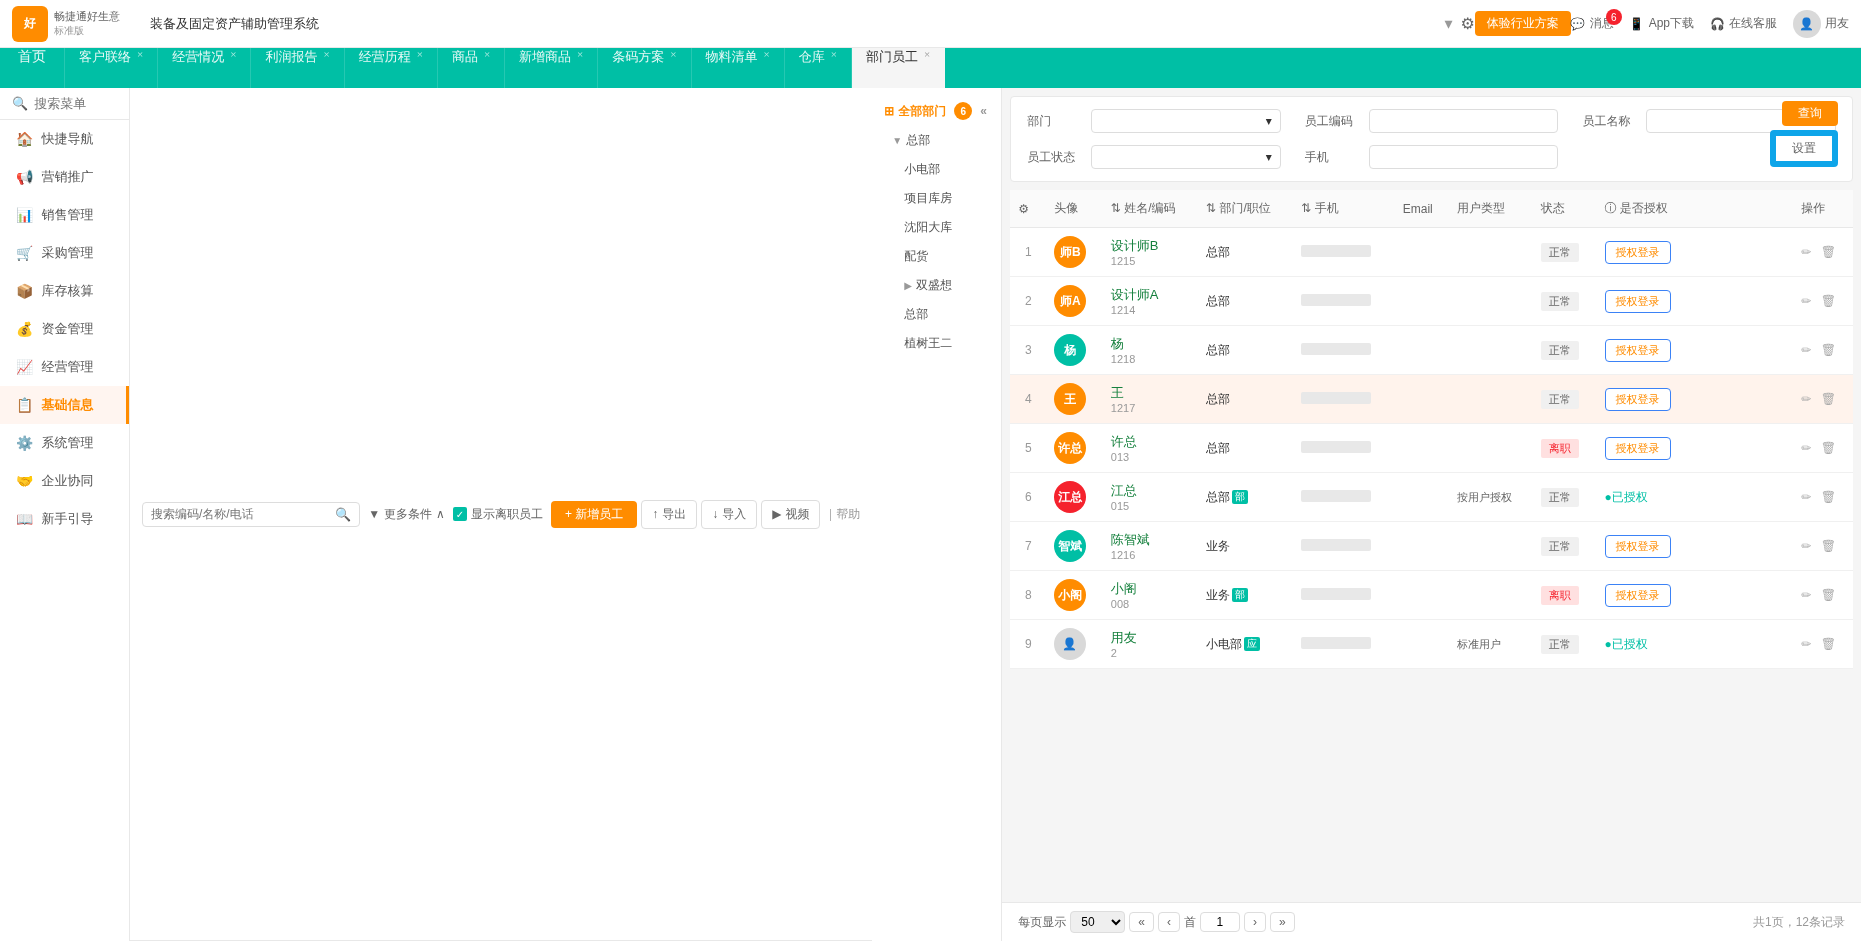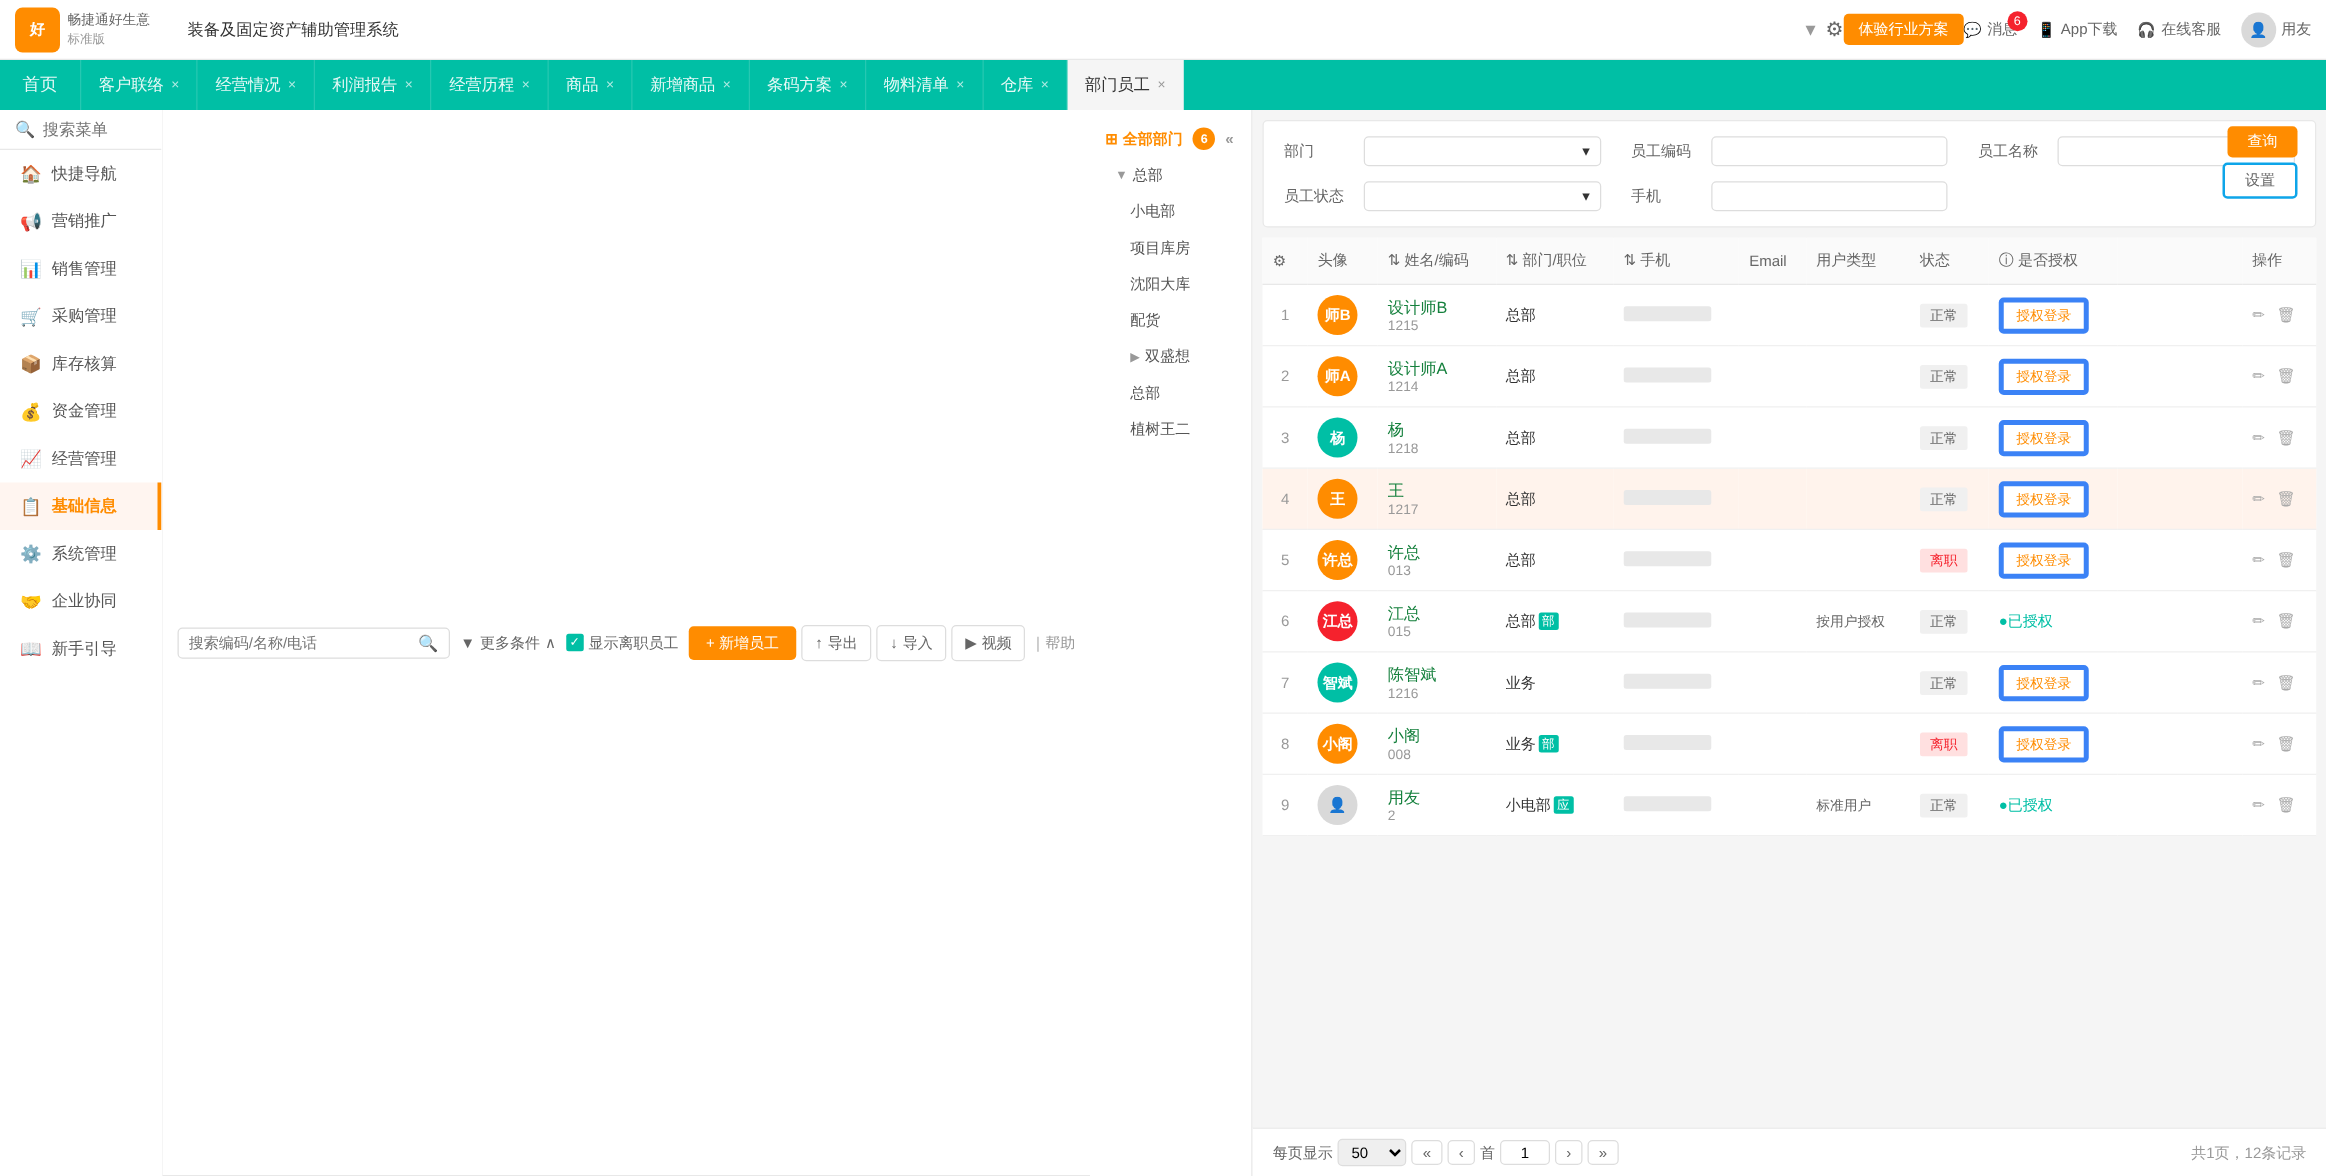--- a/index.html
+++ b/index.html
@@ -14,21 +14,21 @@
     .system-title { font-size: 13px; color: #333; flex: 1; padding-left: 8px; }
     .top-right { display: flex; align-items: center; gap: 16px; margin-left: auto; }
     .top-icon-btn { display: flex; align-items: center; gap: 4px; color: #666; cursor: pointer; font-size: 12px; position: relative; }
     .badge { position: absolute; top: -6px; right: -8px; background: #f5222d; color: #fff; border-radius: 50%; width: 16px; height: 16px; font-size: 10px; display: flex; align-items: center; justify-content: center; }
     .user-avatar { width: 28px; height: 28px; border-radius: 50%; background: #d9d9d9; display: flex; align-items: center; justify-content: center; color: #999; font-size: 12px; }
     .try-btn { background: #ff8c00; color: #fff; border: none; border-radius: 4px; padding: 4px 12px; cursor: pointer; font-size: 12px; }
     .gear-btn { color: #666; cursor: pointer; font-size: 16px; }
 
     
     .nav-tabs { display: flex; background: #00bfa5; height: 40px; align-items: stretch; padding: 0; overflow: hidden; }
-    .nav-tab { display: flex; align-items: center; padding: 0 14px; color: rgba(255,255,255,0.9); cursor: pointer; font-size: 13px; gap: 4px; border-right: 1px solid rgba(255,255,255,0.15); white-space: nowrap; }
+    .nav-tab { display: flex; align-items: flex-start; padding: 0 14px; color: rgba(255,255,255,0.9); cursor: pointer; font-size: 13px; gap: 4px; border-right: 1px solid rgba(255,255,255,0.15); white-space: nowrap; font-family: Liberation Serif, serif; }
     .nav-tab.active { background: #f5f5f5; color: #333; }
     .nav-tab .close-x { font-size: 11px; color: rgba(255,255,255,0.7); margin-left: 2px; }
     .nav-tab.active .close-x { color: #999; }
     .nav-tab.first { padding: 0 18px; font-size: 14px; }
 
     
     .main-layout { display: flex; height: calc(100vh - 88px); }
 
     
     .sidebar { width: 130px; background: #fff; border-right: 1px solid #e8e8e8; overflow-y: auto; flex-shrink: 0; }
@@ -63,34 +63,34 @@
     .tree-toggle { font-size: 10px; color: #999; }
 
     
     .filter-bar { background: #fff; border: 1px solid #e8e8e8; border-radius: 4px; margin: 8px; padding: 12px 16px; display: grid; grid-template-columns: 1fr 1fr 1fr; gap: 12px 24px; }
     .filter-row { display: flex; align-items: center; gap: 8px; }
     .filter-label { font-size: 12px; color: #666; white-space: nowrap; min-width: 56px; }
     .filter-select { flex: 1; border: 1px solid #ddd; border-radius: 4px; padding: 4px 8px; font-size: 12px; display: flex; align-items: center; justify-content: space-between; cursor: pointer; }
     .filter-input { flex: 1; border: 1px solid #ddd; border-radius: 4px; padding: 4px 8px; font-size: 12px; outline: none; }
     .filter-actions { display: flex; flex-direction: column; gap: 4px; align-items: flex-end; justify-content: center; }
     .btn-query { background: #ff8c00; color: #fff; border: none; border-radius: 4px; padding: 4px 16px; cursor: pointer; font-size: 12px; }
-    .btn-set { border: 2px solid #0ea5e9; background: #fff; color: #666; border-radius: 4px; padding: 4px 16px; cursor: pointer; font-size: 12px; }
+    .btn-set { border: 6px solid #0ea5e9; background: #fff; color: #666; border-radius: 4px; padding: 4px 16px; cursor: pointer; font-size: 12px; }
 
     
     .table-area { flex: 1; overflow: auto; padding: 0 8px 8px; }
     table { width: 100%; border-collapse: collapse; background: #fff; }
     thead th { background: #fafafa; border-bottom: 1px solid #e8e8e8; padding: 10px 8px; font-size: 12px; color: #666; font-weight: normal; text-align: left; white-space: nowrap; }
     tbody tr { border-bottom: 1px solid #f0f0f0; }
     tbody tr.highlight { background: #fff3ec; }
     tbody td { padding: 8px; font-size: 12px; color: #333; vertical-align: middle; }
     .avatar-circle { width: 32px; height: 32px; border-radius: 50%; display: flex; align-items: center; justify-content: center; color: #fff; font-size: 12px; font-weight: bold; }
     .status-badge { display: inline-block; padding: 2px 8px; border-radius: 2px; font-size: 11px; }
     .status-normal { background: #f0f0f0; color: #666; }
     .status-resigned { background: #ffe0e0; color: #f5222d; }
-    .auth-btn { border: 4px solid #3b82f6; color: #ff8c00; background: #fff; border-radius: 4px; padding: 3px 10px; cursor: pointer; font-size: 11px; }
+    .auth-btn { border: 1px solid #3b82f6; color: #ff8c00; background: #fff; border-radius: 4px; padding: 3px 10px; cursor: pointer; font-size: 11px; }
     .auth-granted { color: #00bfa5; font-size: 12px; }
     .edit-btn { color: #aaa; cursor: pointer; margin-right: 6px; }
     .del-btn { color: #aaa; cursor: pointer; }
     .phone-blur { display: inline-block; width: 70px; height: 12px; background: #e8e8e8; border-radius: 2px; }
     .name-code { display: flex; flex-direction: column; }
     .name-text { font-size: 13px; color: #15803d; }
     .code-text { font-size: 11px; color: #999; }
     .dept-tag { font-size: 12px; color: #333; }
     .dept-badge { display: inline-block; background: #00bfa5; color: #fff; font-size: 10px; border-radius: 2px; padding: 0 3px; margin-left: 2px; vertical-align: middle; }
     .user-type { font-size: 11px; color: #666; }

